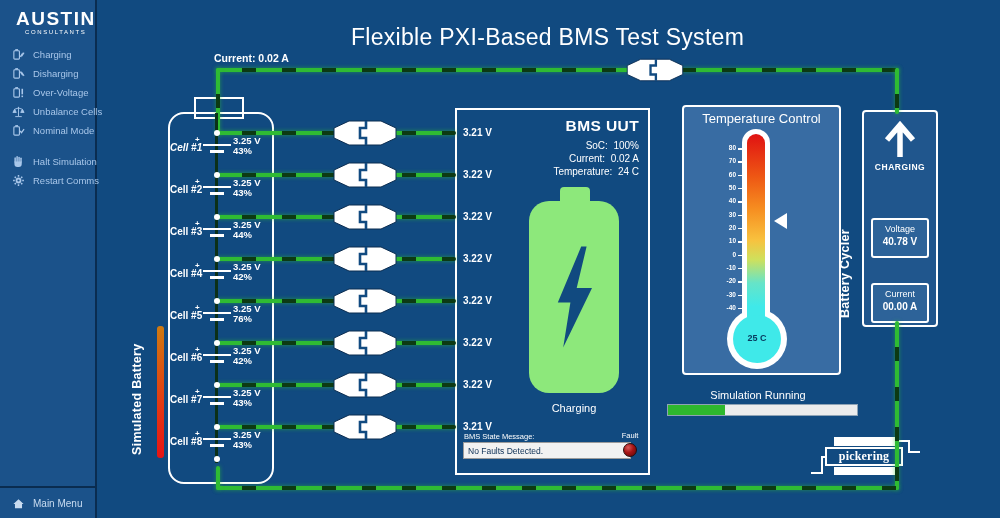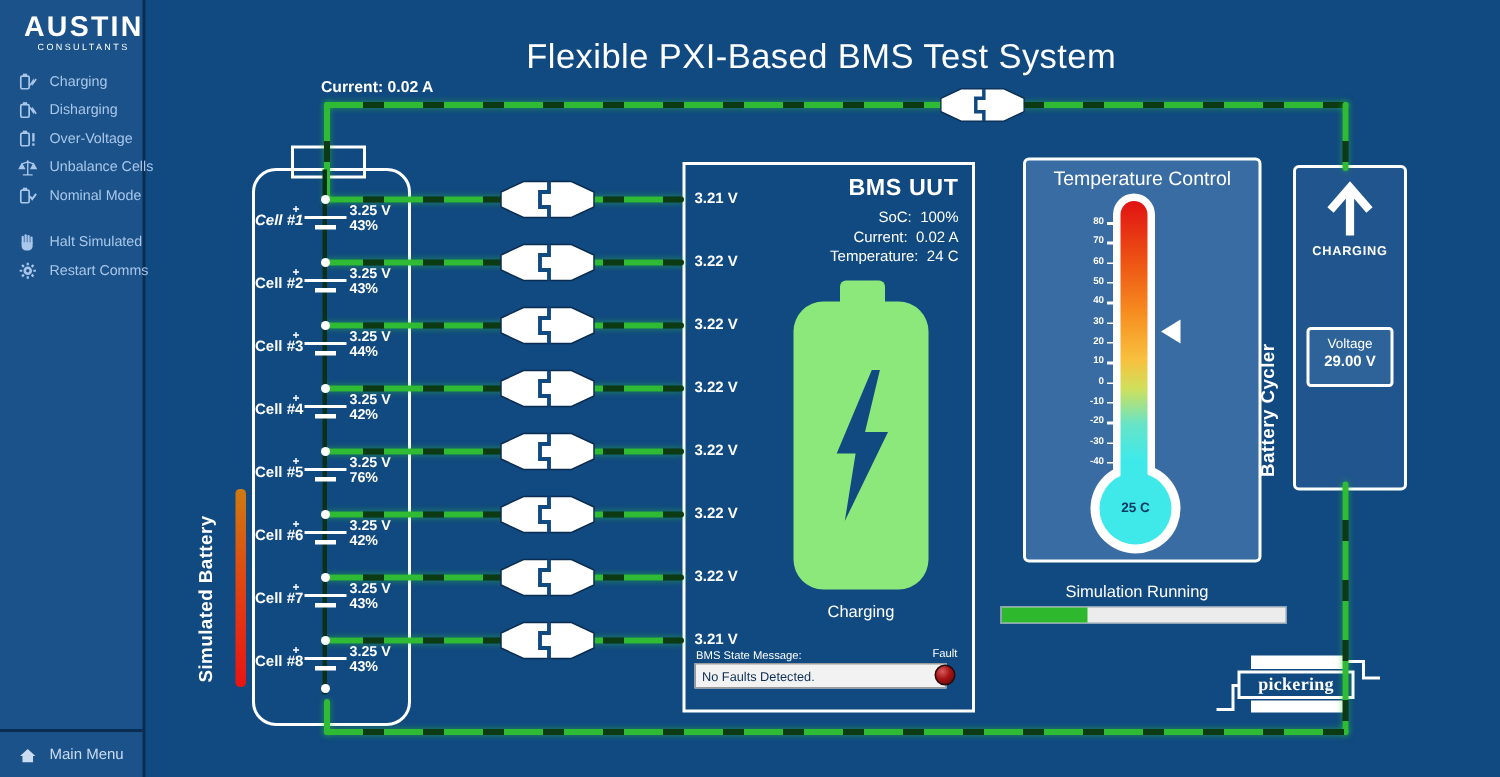--- a/index.html
+++ b/index.html
@@ -178,21 +178,21 @@
             <svg viewBox="0 0 14 14">
               <g fill="#a9c7ea">
                 <rect x="2.6" y="2.4" width="1.6" height="6" rx=".8"></rect>
                 <rect x="4.7" y="1.2" width="1.6" height="7" rx=".8"></rect>
                 <rect x="6.8" y="1.8" width="1.6" height="6.5" rx=".8"></rect>
                 <rect x="8.9" y="2.8" width="1.6" height="5.5" rx=".8"></rect>
                 <path d="M2.6 7 h7.9 v2.8 a3.2 3.2 0 0 1 -3.2 3.2 h-1.5 a3.2 3.2 0 0 1 -3.2 -3.2 z"></path>
               </g>
             </svg>
           </div>
-          <div class="side-lbl">Halt Simulated</div>
+          <div class="side-lbl">Halt Simulation</div>
         </div>
         <div class="side-item">
           <div class="side-ic">
             <svg viewBox="0 0 14 14">
               <g stroke="#a9c7ea" stroke-width="1.6">
                 <path d="M7 1.2 V3 M7 11 V12.8 M1.2 7 H3 M11 7 H12.8 M2.9 2.9 L4.2 4.2 M9.8 9.8 L11.1 11.1 M11.1 2.9 L9.8 4.2 M4.2 9.8 L2.9 11.1"></path>
               </g>
               <circle cx="7" cy="7" r="3.1" fill="#a9c7ea"></circle>
               <circle cx="7" cy="7" r="1.2" fill="#1b528a"></circle>
             </svg>
@@ -274,21 +274,25 @@
       <div class="tick-dash" style="top: 200.96px;"></div>
     </div>
 
   <div class="cycler-panel" id="cycler-panel">
     <svg class="cycler-arrow" width="40" height="40" viewBox="0 0 40 40">
       <path d="M20 37 V8 M7 20 L20 5 L33 20" stroke="#fff" stroke-width="5.5" fill="none"></path>
     </svg>
     <div class="cycler-status">CHARGING</div>
   <div class="readout" style="top: 106px;">
         <div class="rlabel">Voltage</div>
-        <div class="rvalue">29.00 V</div>
+        <div class="rvalue">40.78 V</div>
+      </div>
+      <div class="readout" style="top: 171px;">
+        <div class="rlabel">Current</div>
+        <div class="rvalue">00.00 A</div>
       </div>
     </div>
   <div class="cycler-label">Battery Cycler</div>
 
   <div class="sim-label">Simulation Running</div>
   <div class="sim-bar">
     <div class="sim-fill" id="sim-fill" style="width: 30%;"></div>
   </div>
 
   <div class="brand">

